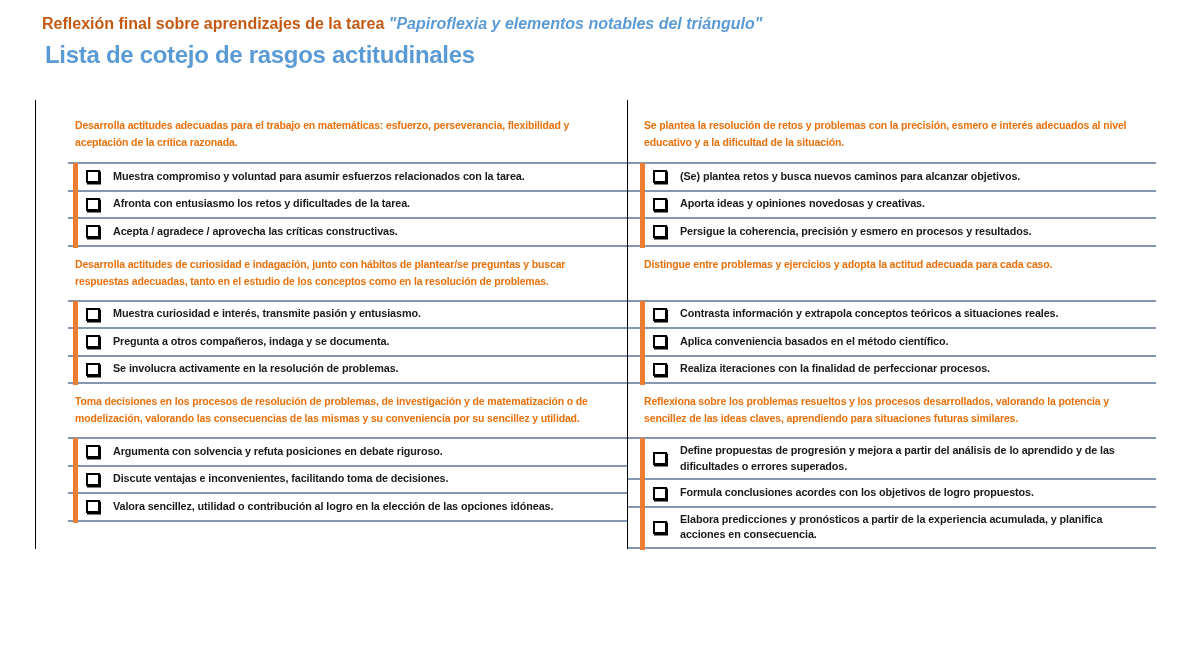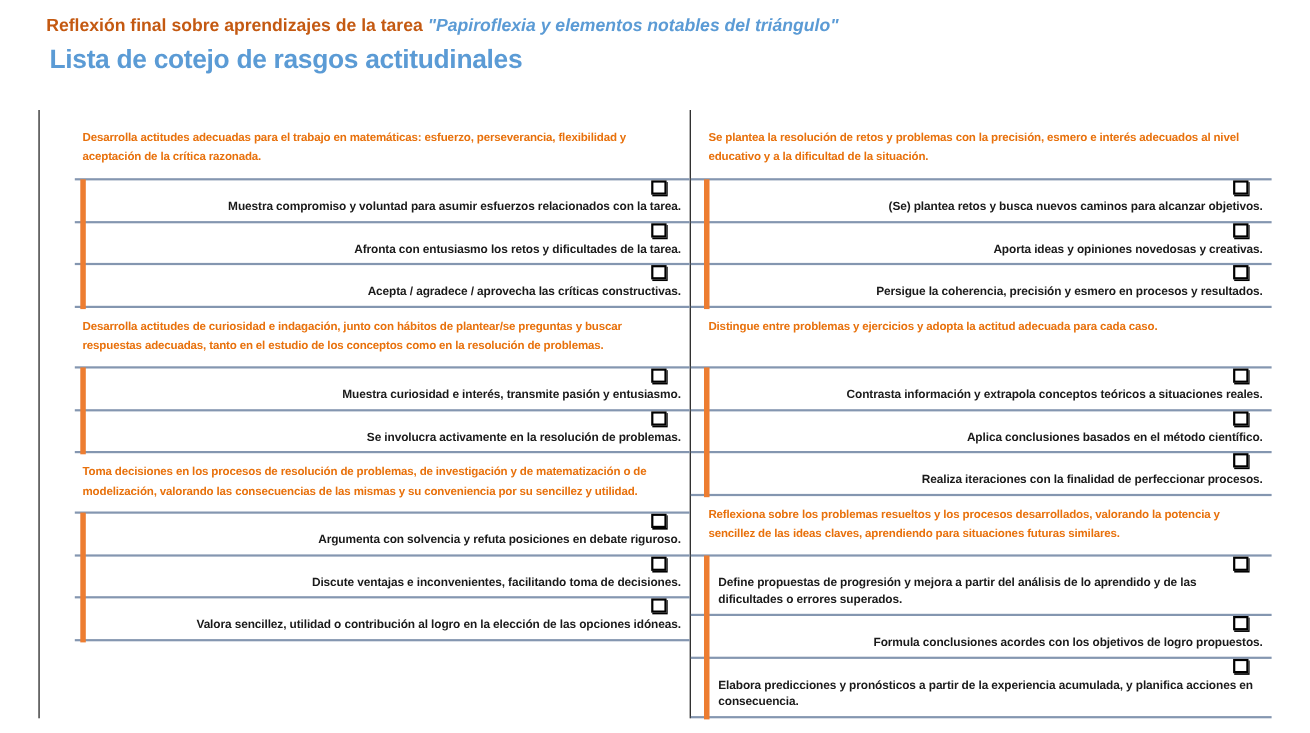--- a/index.html
+++ b/index.html
@@ -42,24 +42,24 @@
   .sh       { min-height:53px; padding-top:9px; }
 
   .rows-group { position:relative; border-top:2.6px solid #8496B0; }
   .rows-group::before {
     content:""; position:absolute; z-index:2;
     left:var(--bar); top:-1px; bottom:-1px; width:4.5px;
     background:#ED7D31;
   }
 
   .row {
-    display:flex; align-items:flex-end;
+    display:flex; align-items:center;
     min-height:27.5px; box-sizing:border-box;
     border-bottom:2.6px solid #8496B0;
-    padding-left:calc(var(--bar) + 13px); padding-right:8px;flex-direction:column;
+    padding-left:calc(var(--bar) + 13px); padding-right:8px;
   }
   .checkbox {
     flex:0 0 auto;
     width:10px; height:9px;
     border:2px solid #000; background:#fff;
     box-shadow:1px 1.5px 0 #000;
     margin-right:13px;
   }
   .row-text {
     font-size:10.8px; font-weight:bold; color:#1a1a1a;
@@ -93,20 +93,24 @@
         <span class="checkbox"></span>
         <span class="row-text">Acepta / agradece / aprovecha las críticas constructivas.</span>
       </div>
     </div>
 
     <div class="section-header sh">Desarrolla actitudes de curiosidad e indagación, junto con hábitos de plantear/se preguntas y buscar respuestas adecuadas, tanto en el estudio de los conceptos como en la resolución de problemas.</div>
     <div class="rows-group">
       <div class="row">
         <span class="checkbox"></span>
         <span class="row-text">Muestra curiosidad e interés, transmite pasión y entusiasmo.</span>
+      </div>
+      <div class="row">
+        <span class="checkbox"></span>
+        <span class="row-text">Pregunta a otros compañeros, indaga y se documenta.</span>
       </div>
       <div class="row">
         <span class="checkbox"></span>
         <span class="row-text">Se involucra activamente en la resolución de problemas.</span>
       </div>
     </div>
 
     <div class="section-header sh">Toma decisiones en los procesos de resolución de  problemas, de investigación y de matematización o de modelización, valorando las consecuencias de las mismas y su  conveniencia por su sencillez y utilidad.</div>
     <div class="rows-group">
       <div class="row">
@@ -144,21 +148,21 @@
     </div>
 
     <div class="section-header sh">Distingue entre problemas y ejercicios y adopta la actitud  adecuada para cada caso.</div>
     <div class="rows-group">
       <div class="row">
         <span class="checkbox"></span>
         <span class="row-text">Contrasta información y extrapola conceptos teóricos a situaciones reales.</span>
       </div>
       <div class="row">
         <span class="checkbox"></span>
-        <span class="row-text">Aplica conclusiones basados en el método científico.</span>
+        <span class="row-text">Aplica conveniencia basados en el método científico.</span>
       </div>
       <div class="row">
         <span class="checkbox"></span>
         <span class="row-text">Realiza iteraciones con la finalidad de perfeccionar procesos.</span>
       </div>
     </div>
 
     <div class="section-header sh">Reflexiona sobre los problemas resueltos y los procesos desarrollados, valorando la potencia y sencillez de las ideas claves, aprendiendo para situaciones futuras similares.</div>
     <div class="rows-group">
       <div class="row">

